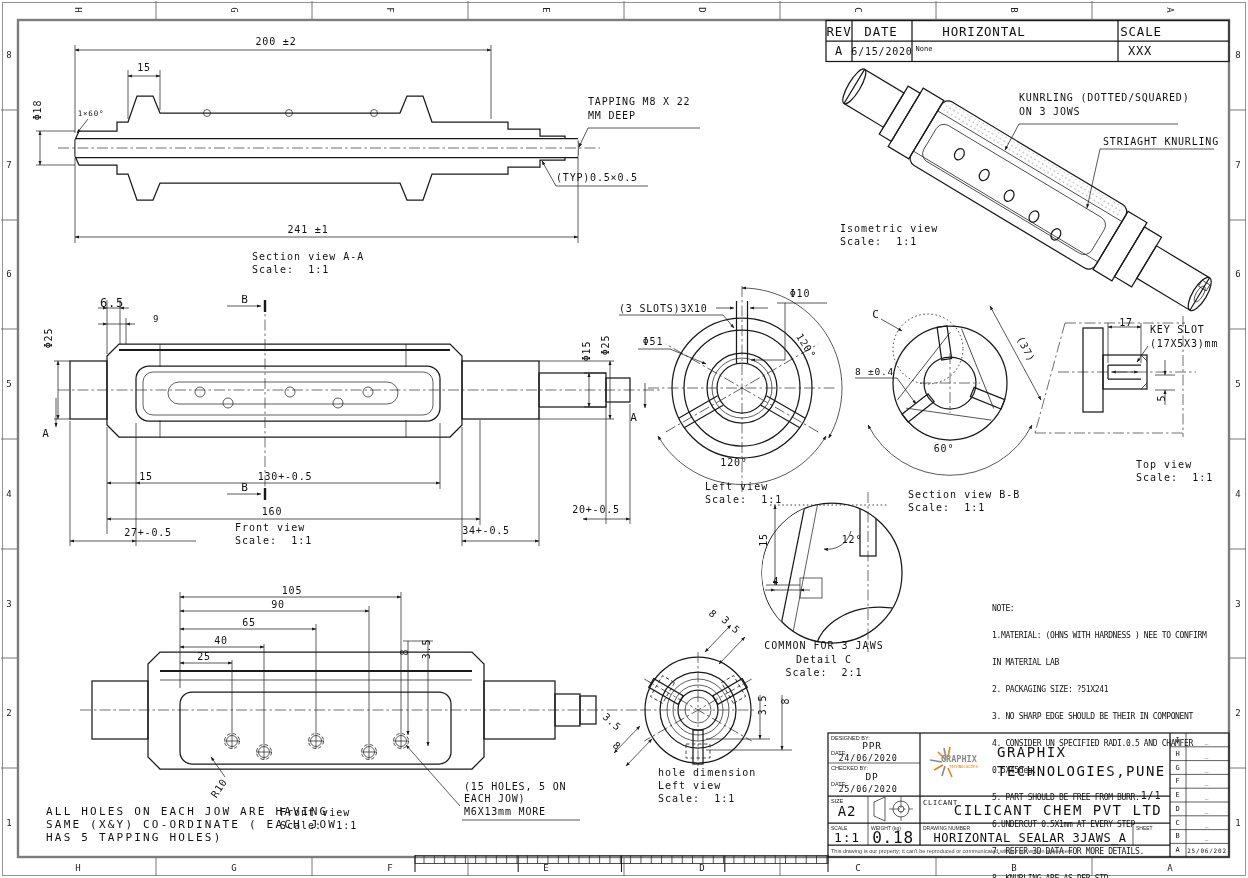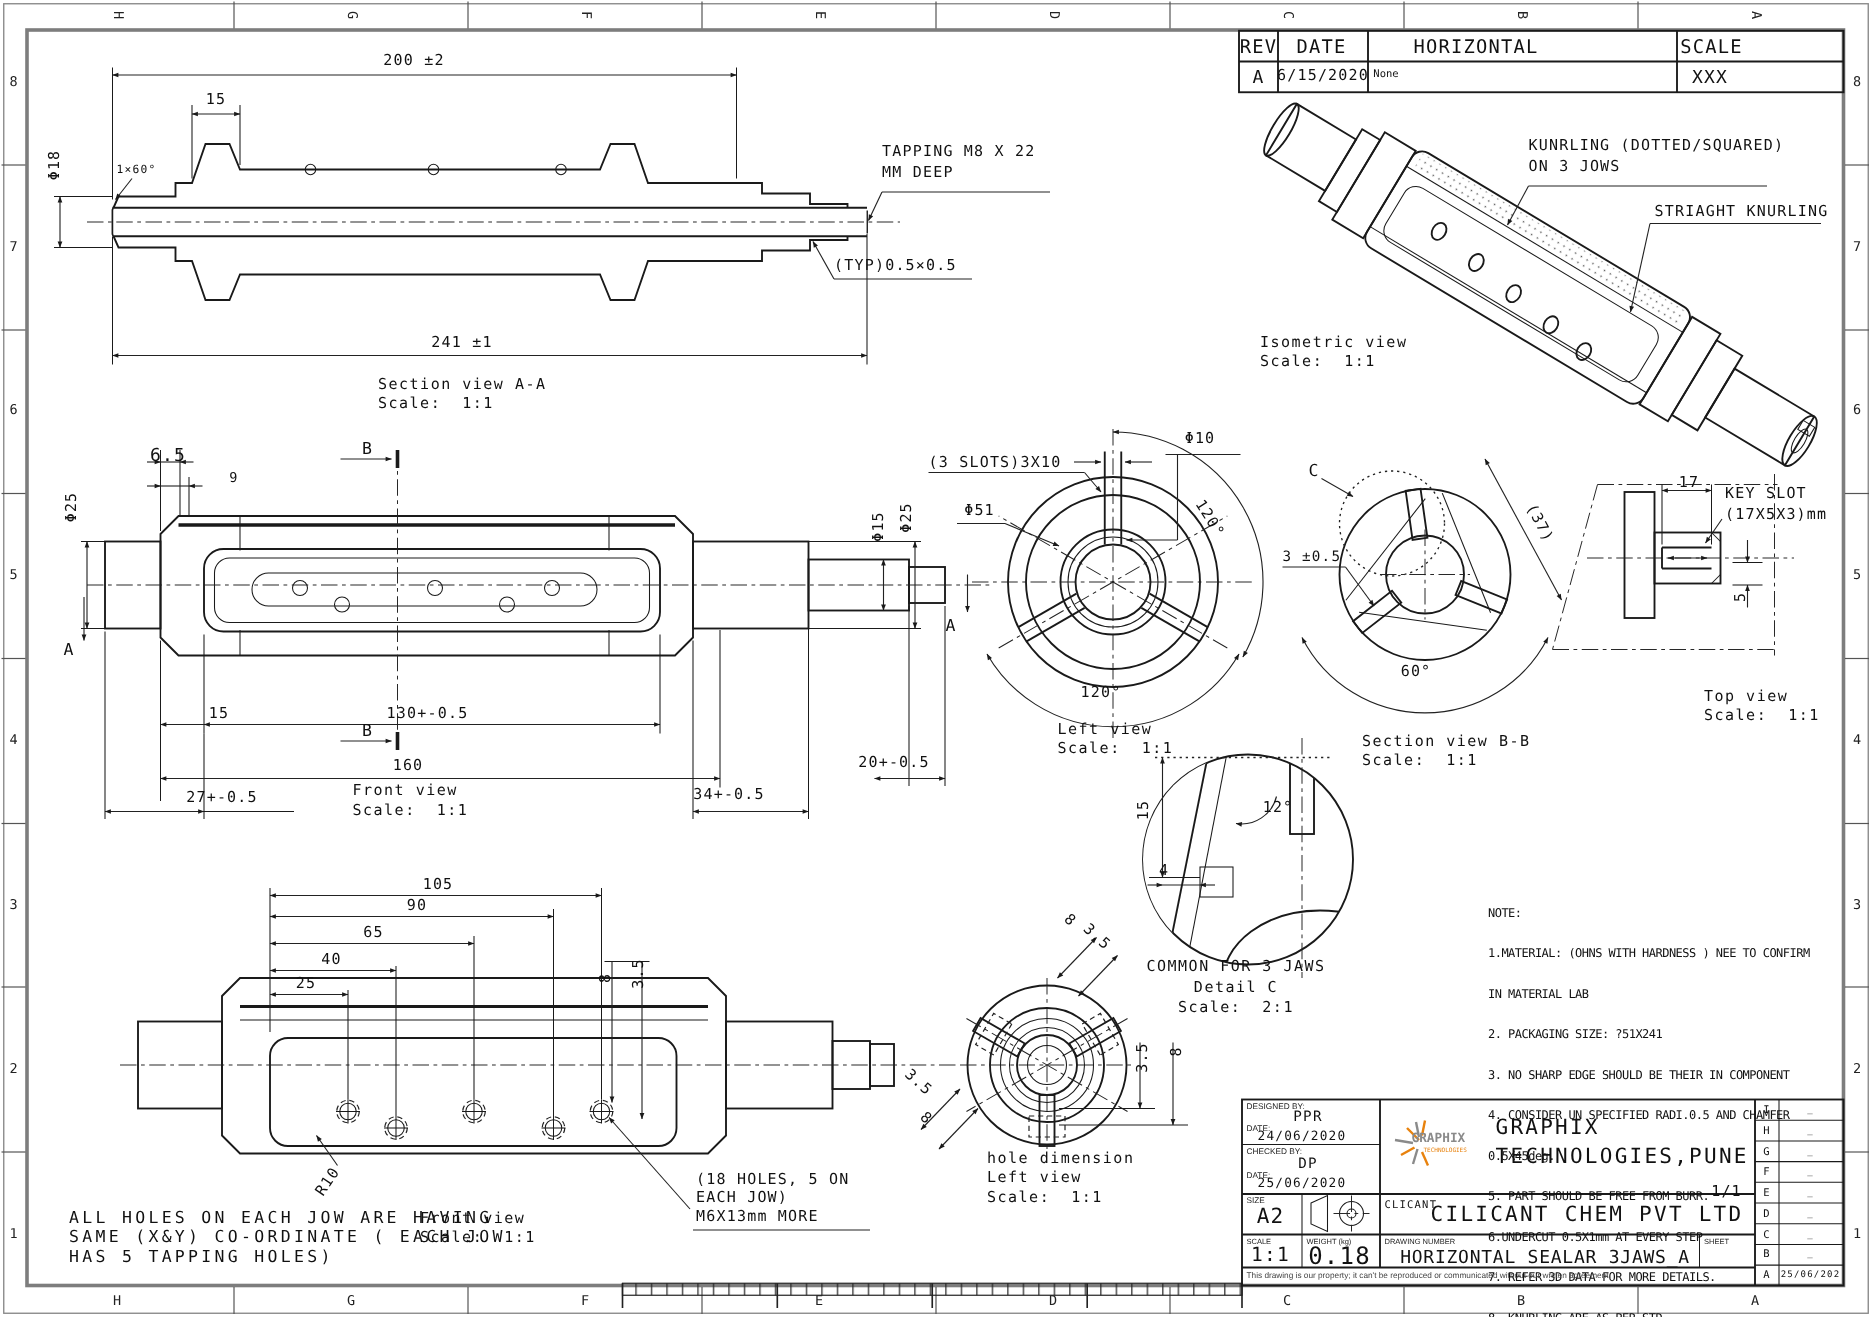--- a/index.html
+++ b/index.html
@@ -560,21 +560,21 @@
 
 <div class="ls" style="left:619px;top:303px">(3 SLOTS)3X10</div>
 <div class="lb" style="left:800px;top:293px">Φ10</div>
 <div class="lb" style="left:653px;top:341px">Φ51</div>
 <div class="lb" style="left:806px;top:346px;transform:translate(-50%,-50%) rotate(58deg)">120°</div>
 <div class="lb" style="left:734px;top:462px">120°</div>
 <div class="ls vt" style="left:705px;top:480px">Left view</div>
 <div class="ls vt" style="left:705px;top:493px">Scale:  1:1</div>
 
 <div class="lb" style="left:876px;top:314px;font-size:11px">C</div>
-<div class="ls" style="left:855px;top:366px;font-size:9.5px">3 ±0.5</div>
+<div class="ls" style="left:855px;top:366px;font-size:9.5px">8 ±0.4</div>
 <div class="lb" style="left:1026px;top:349px;transform:translate(-50%,-50%) rotate(62deg)">(37)</div>
 <div class="lb" style="left:944px;top:448px">60°</div>
 <div class="ls vt" style="left:908px;top:488px">Section view B-B</div>
 <div class="ls vt" style="left:908px;top:501px">Scale:  1:1</div>
 
 <div class="lb" style="left:1126px;top:322px">17</div>
 <div class="ls" style="left:1150px;top:324px">KEY SLOT</div>
 <div class="ls" style="left:1150px;top:338px">(17X5X3)mm</div>
 <div class="lb r90" style="left:1161px;top:398px">5</div>
 <div class="ls vt" style="left:1136px;top:458px">Top view</div>
@@ -588,21 +588,21 @@
 <div class="lb vt" style="left:824px;top:672px">Scale:  2:1</div>
 
 <div class="lb" style="left:292px;top:590px">105</div>
 <div class="lb" style="left:278px;top:604px">90</div>
 <div class="lb" style="left:249px;top:622px">65</div>
 <div class="lb" style="left:221px;top:640px">40</div>
 <div class="lb" style="left:204px;top:656px">25</div>
 <div class="lb r90" style="left:404px;top:652px">8</div>
 <div class="lb r90" style="left:426px;top:649px">3.5</div>
 <div class="lb" style="left:219px;top:788px;transform:translate(-50%,-50%) rotate(-56deg)">R10</div>
-<div class="ls" style="left:464px;top:781px">(18 HOLES, 5 ON</div>
+<div class="ls" style="left:464px;top:781px">(15 HOLES, 5 ON</div>
 <div class="ls" style="left:464px;top:793px">EACH JOW)</div>
 <div class="ls" style="left:464px;top:806px">M6X13mm MORE</div>
 <div class="ls bignote" style="left:46px;top:805px">ALL HOLES ON EACH JOW ARE HAVING</div>
 <div class="ls bignote" style="left:46px;top:818px">SAME (X&amp;Y) CO-ORDINATE ( EACH JOW</div>
 <div class="ls bignote" style="left:46px;top:831px">HAS 5 TAPPING HOLES)</div>
 <div class="ls vt" style="left:280px;top:806px">Front view</div>
 <div class="ls vt" style="left:280px;top:819px">Scale:  1:1</div>
 
 <div class="lb" style="left:713px;top:614px;transform:translate(-50%,-50%) rotate(42deg)">8</div>
 <div class="lb" style="left:731px;top:625px;transform:translate(-50%,-50%) rotate(42deg)">3.5</div>

